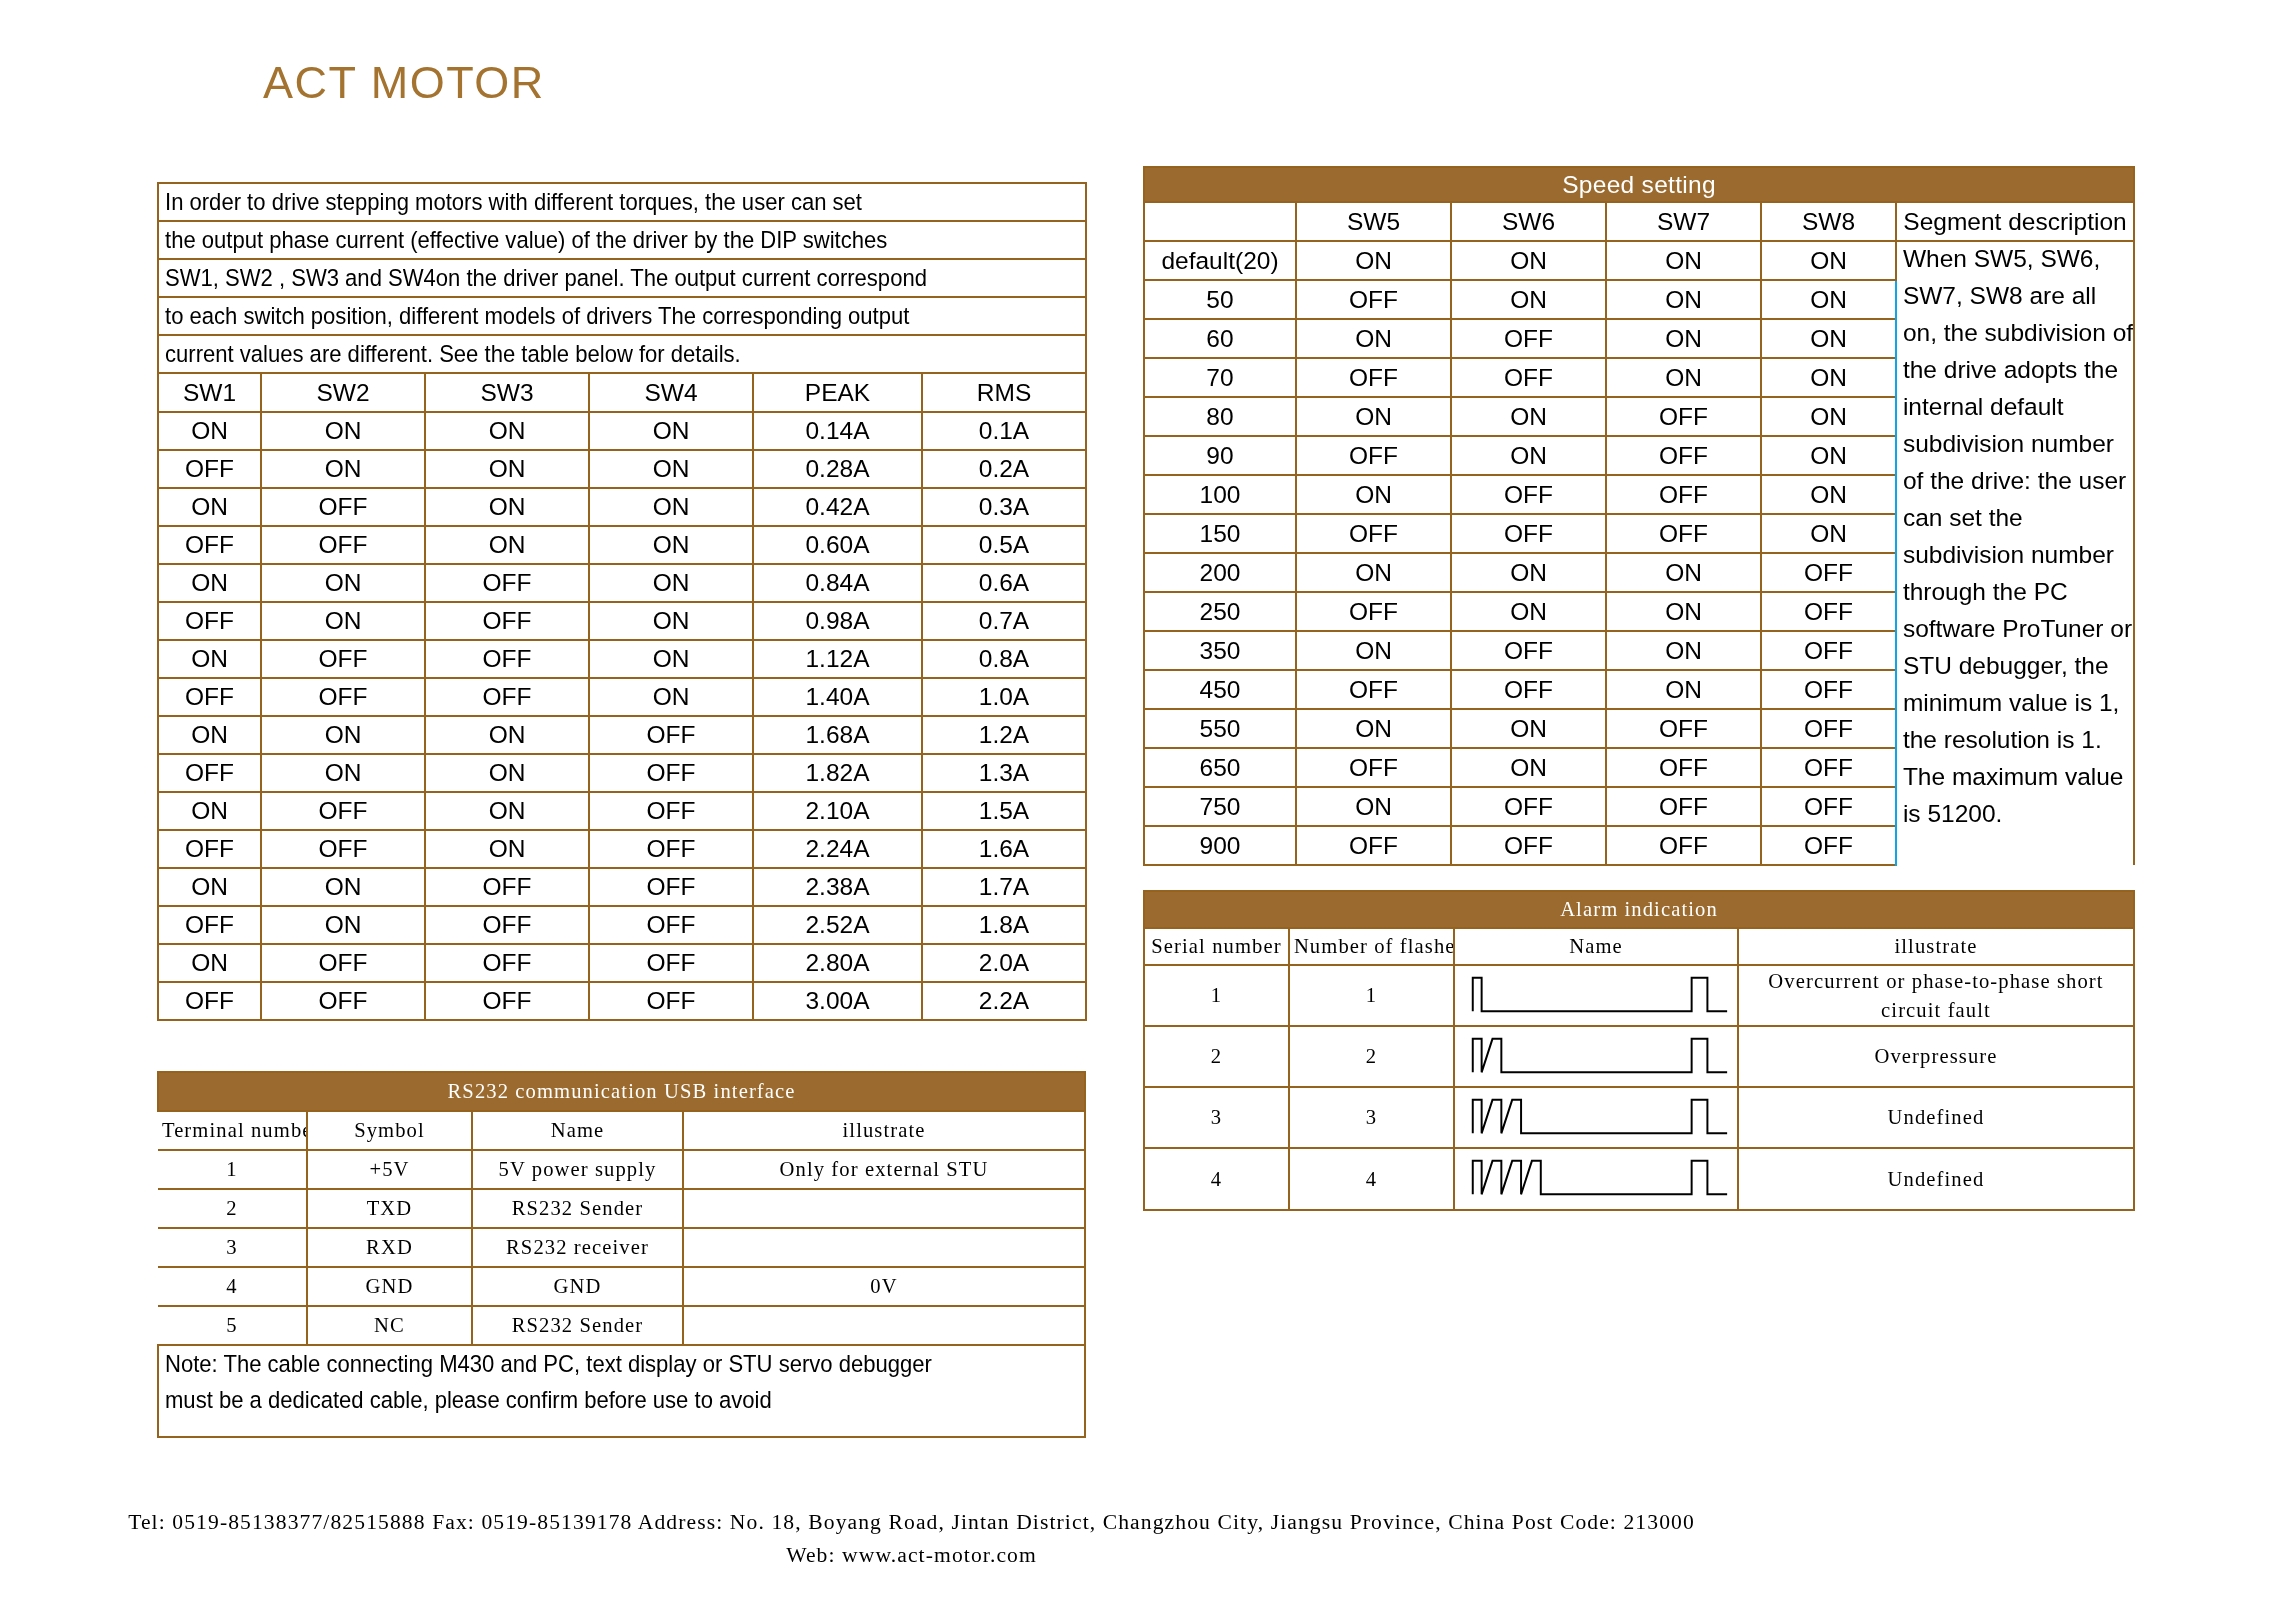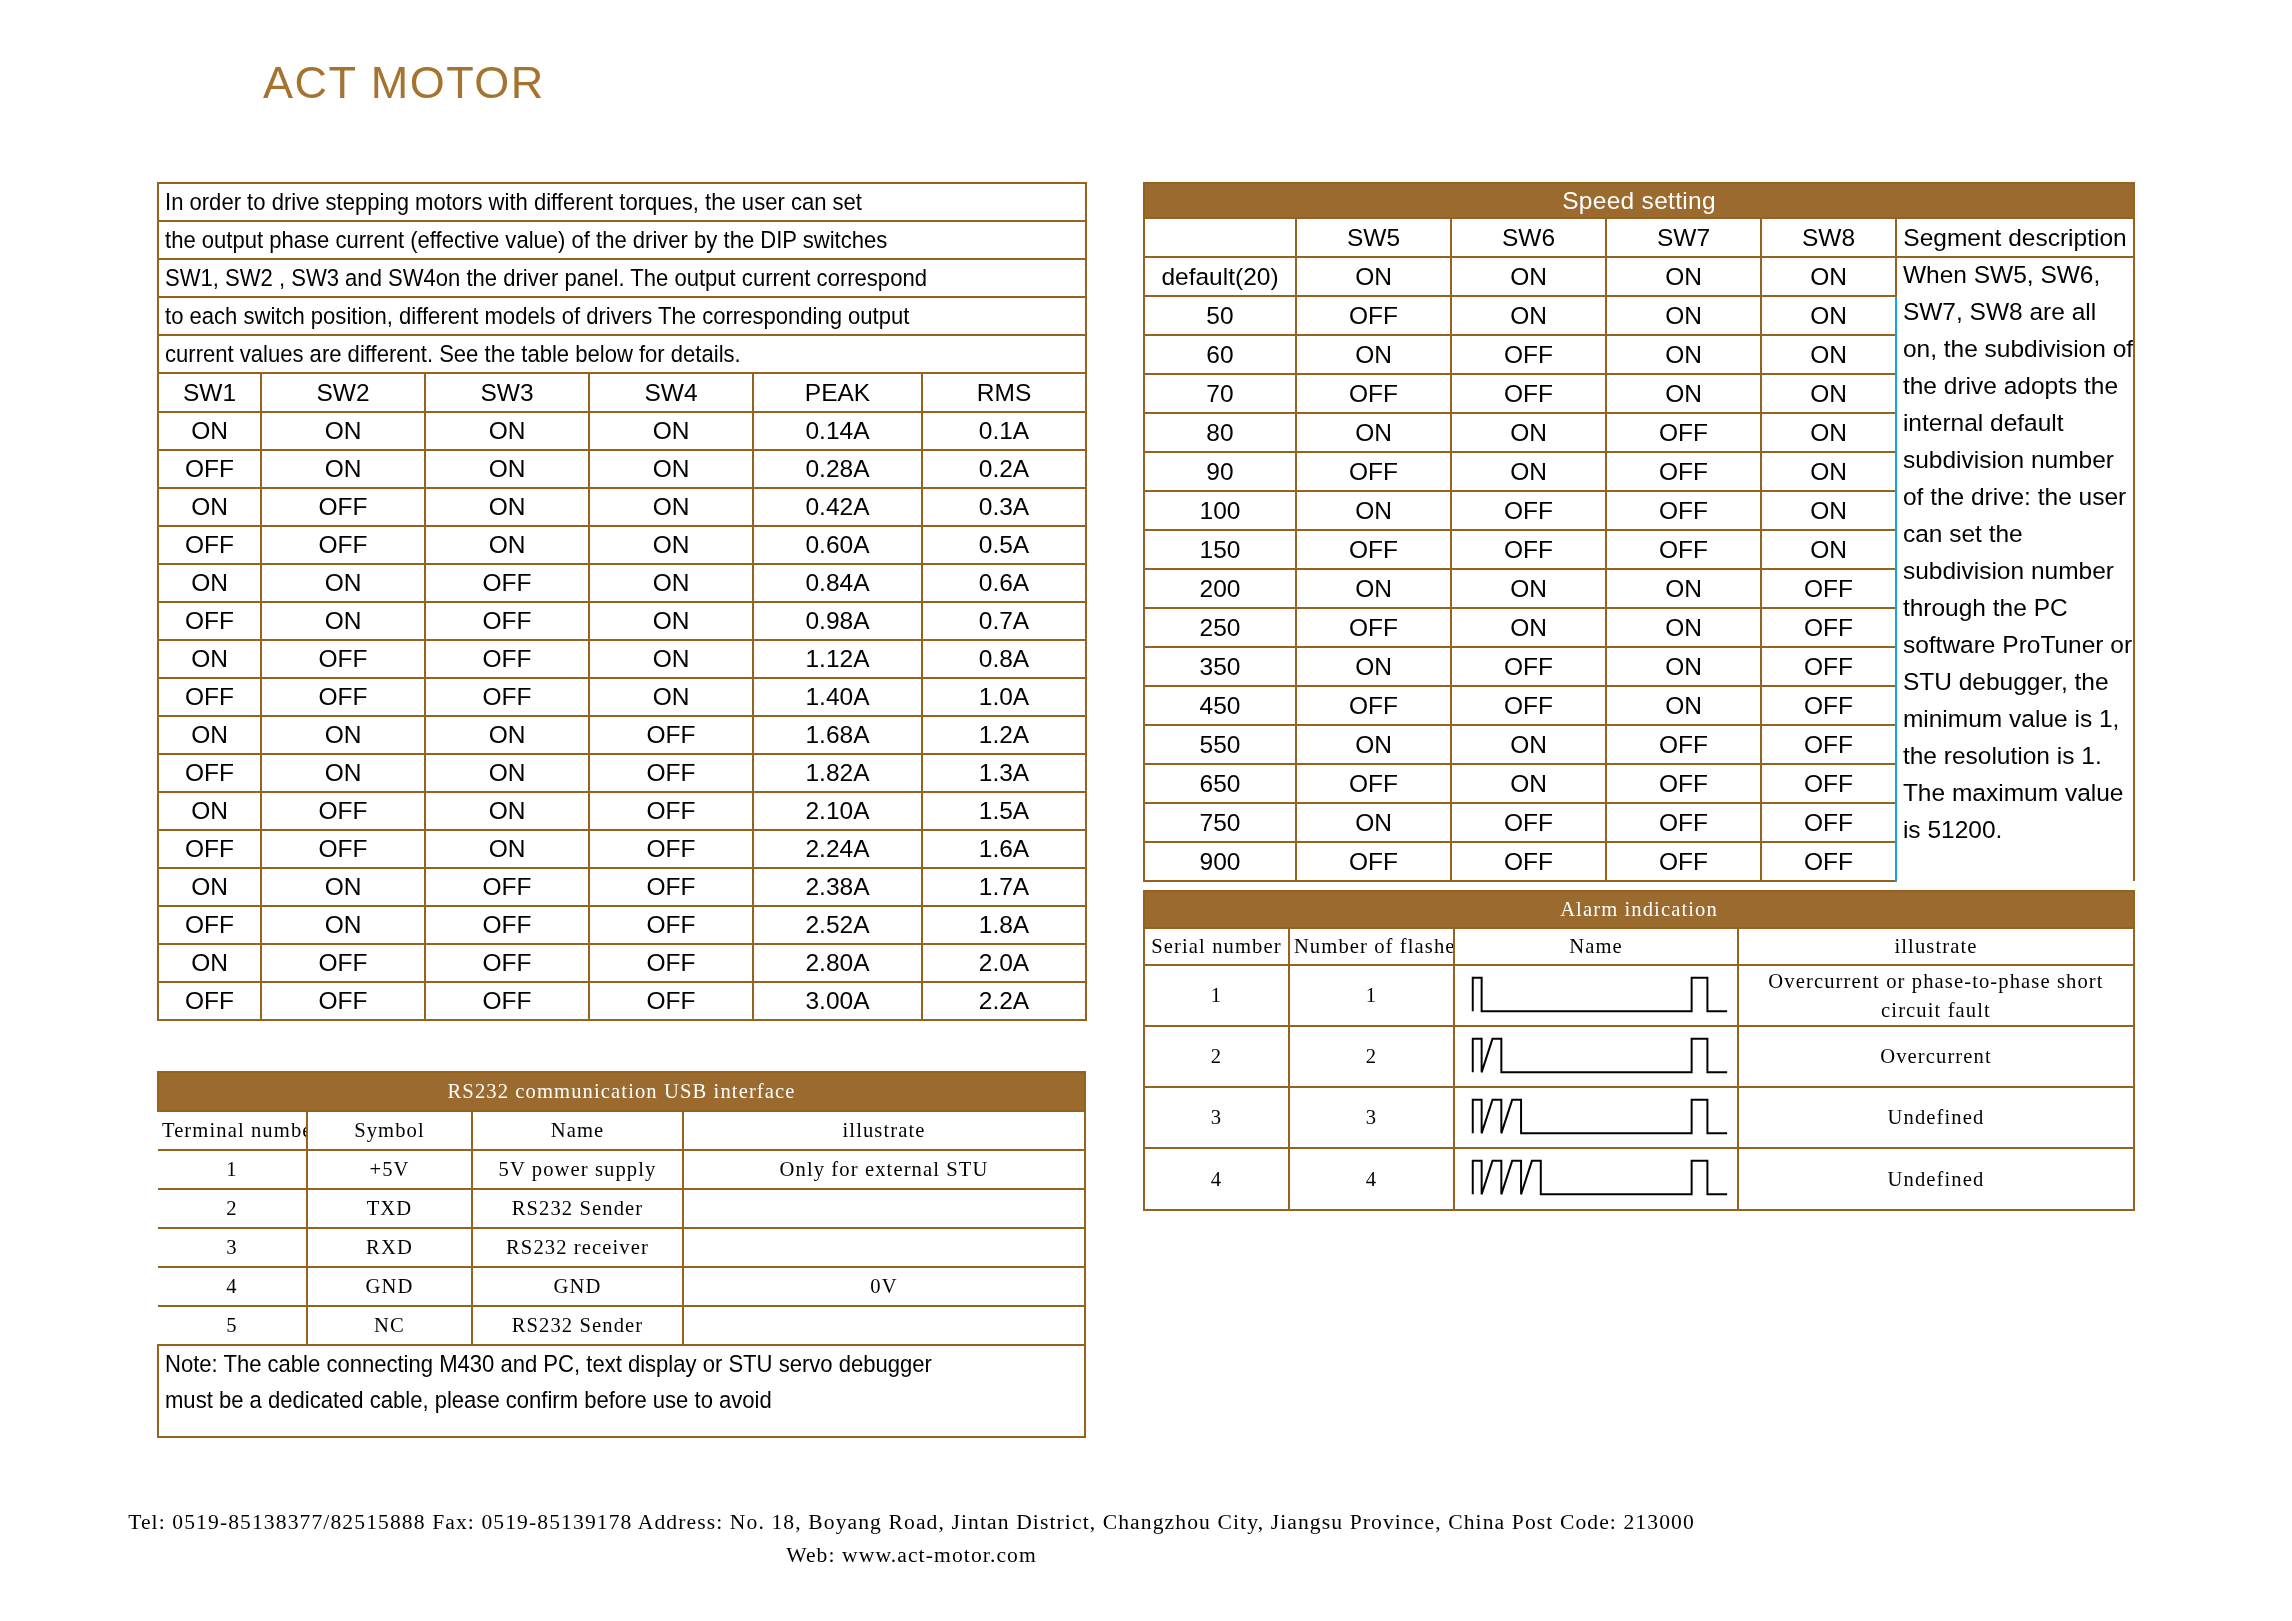--- a/index.html
+++ b/index.html
@@ -59,21 +59,21 @@
     padding-left:5.9px;
   }
   #dip-table .hdr td{
     font-size:24.5px;text-align:center;height:37px;
   }
   #dip-table .data td{
     font-size:24.5px;text-align:center;height:36px;
   }
 
   
-  #speed-table{left:1143px;top:182px;width:990px;}
+  #speed-table{left:1143px;top:166px;width:990px;}
   #speed-table .hdr td{font-size:24.5px;text-align:center;height:37px;}
   #speed-table .data td{font-size:24.5px;text-align:center;height:37px;}
   #speed-table td.desc{
     text-align:left;vertical-align:top;
     padding:0 0 0 5.9px;
     border-left:2px solid #0ea5e9;
     border-right:2px solid #96631f;
     border-top:none;border-bottom:none;
     position:relative;
   }
@@ -481,21 +481,21 @@
           <td class="illus">Overcurrent or phase-to-phase short circuit fault</td>
         </tr>
         <tr>
           <td>2</td>
           <td>2</td>
           <td class="wave">
             <svg viewBox="0 0 286 60" width="100%" height="59" class="wavebox">
               <path d="M 18 46 L 18 12 L 27 12 L 27 46 L 38 12 L 47 12 L 47 46 L 240 46 L 240 12 L 256 12 L 256 46 L 276 46" fill="none" stroke="#000" stroke-width="2"></path>
             </svg>
           </td>
-          <td class="illus">Overcurrent</td>
+          <td class="illus">Overpressure</td>
         </tr>
         <tr>
           <td>3</td>
           <td>3</td>
           <td class="wave">
             <svg viewBox="0 0 286 60" width="100%" height="59" class="wavebox">
               <path d="M 18 46 L 18 12 L 27 12 L 27 46 L 38 12 L 47 12 L 47 46 L 58 12 L 67 12 L 67 46 L 240 46 L 240 12 L 256 12 L 256 46 L 276 46" fill="none" stroke="#000" stroke-width="2"></path>
             </svg>
           </td>
           <td class="illus">Undefined</td>

